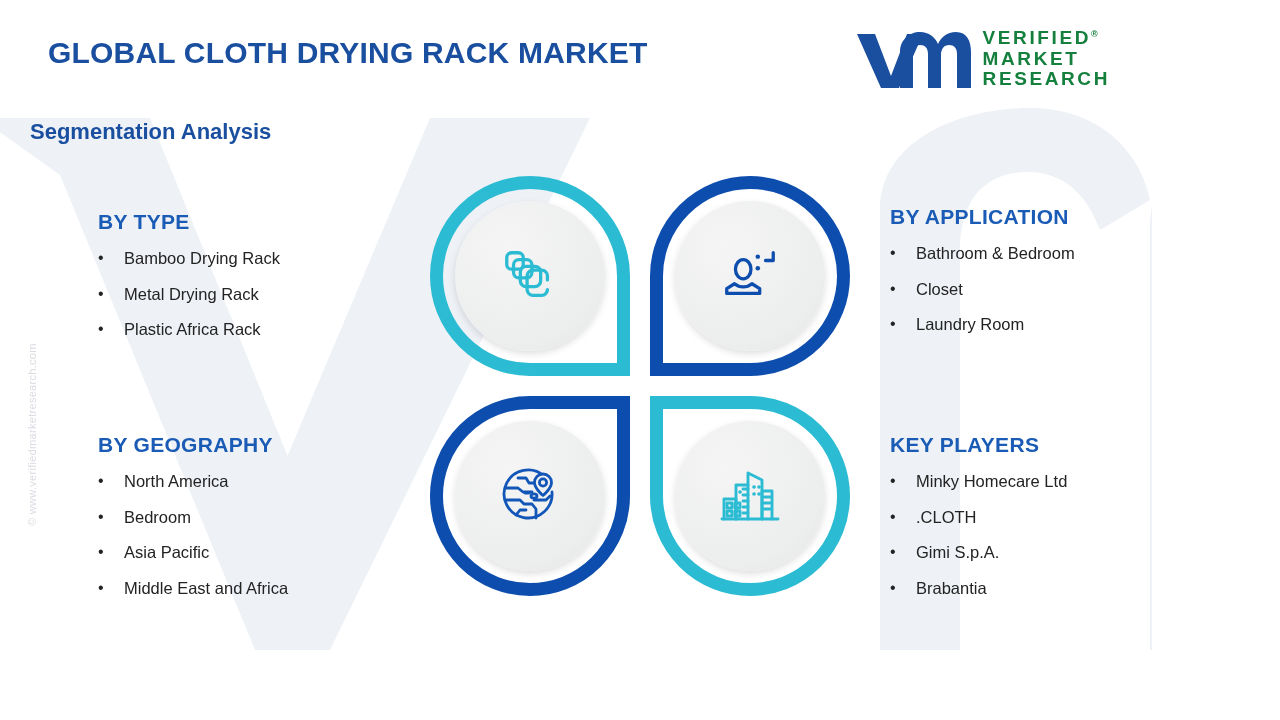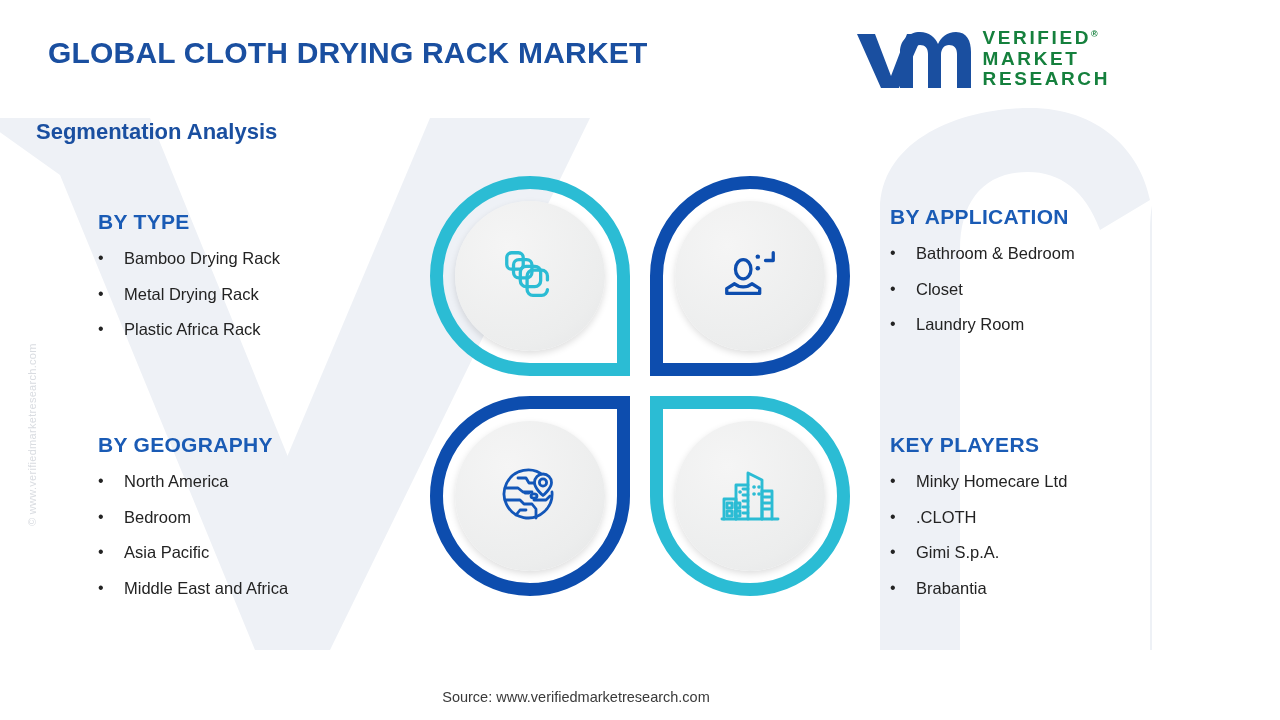--- a/index.html
+++ b/index.html
@@ -33,21 +33,21 @@
     top: 36px;
     font-size: 30px;
     font-weight: bold;
     letter-spacing: 0.2px;
     color: #1a4fa0;
     white-space: nowrap;
     z-index: 5;
   }
   .subtitle {
     position: absolute;
-    left: 36px;
+    left: 30px;
     top: 119px;
     font-size: 22px;
     font-weight: bold;
     color: #1a4fa0;
     white-space: nowrap;
     z-index: 5;
   }
 
   
   .logo {
@@ -378,16 +378,15 @@
         <span class="bullet">•</span>
         <span class="txt">Gimi S.p.A.</span>
       </li>
       <li>
         <span class="bullet">•</span>
         <span class="txt">Brabantia</span>
       </li>
     </ul>
   </div>
 
-  <div class="source">Source: www.verifiedmarketresearch.com</div>
   <div class="side-watermark">© www.verifiedmarketresearch.com</div>
 
 </div>
 
 </body></html>

